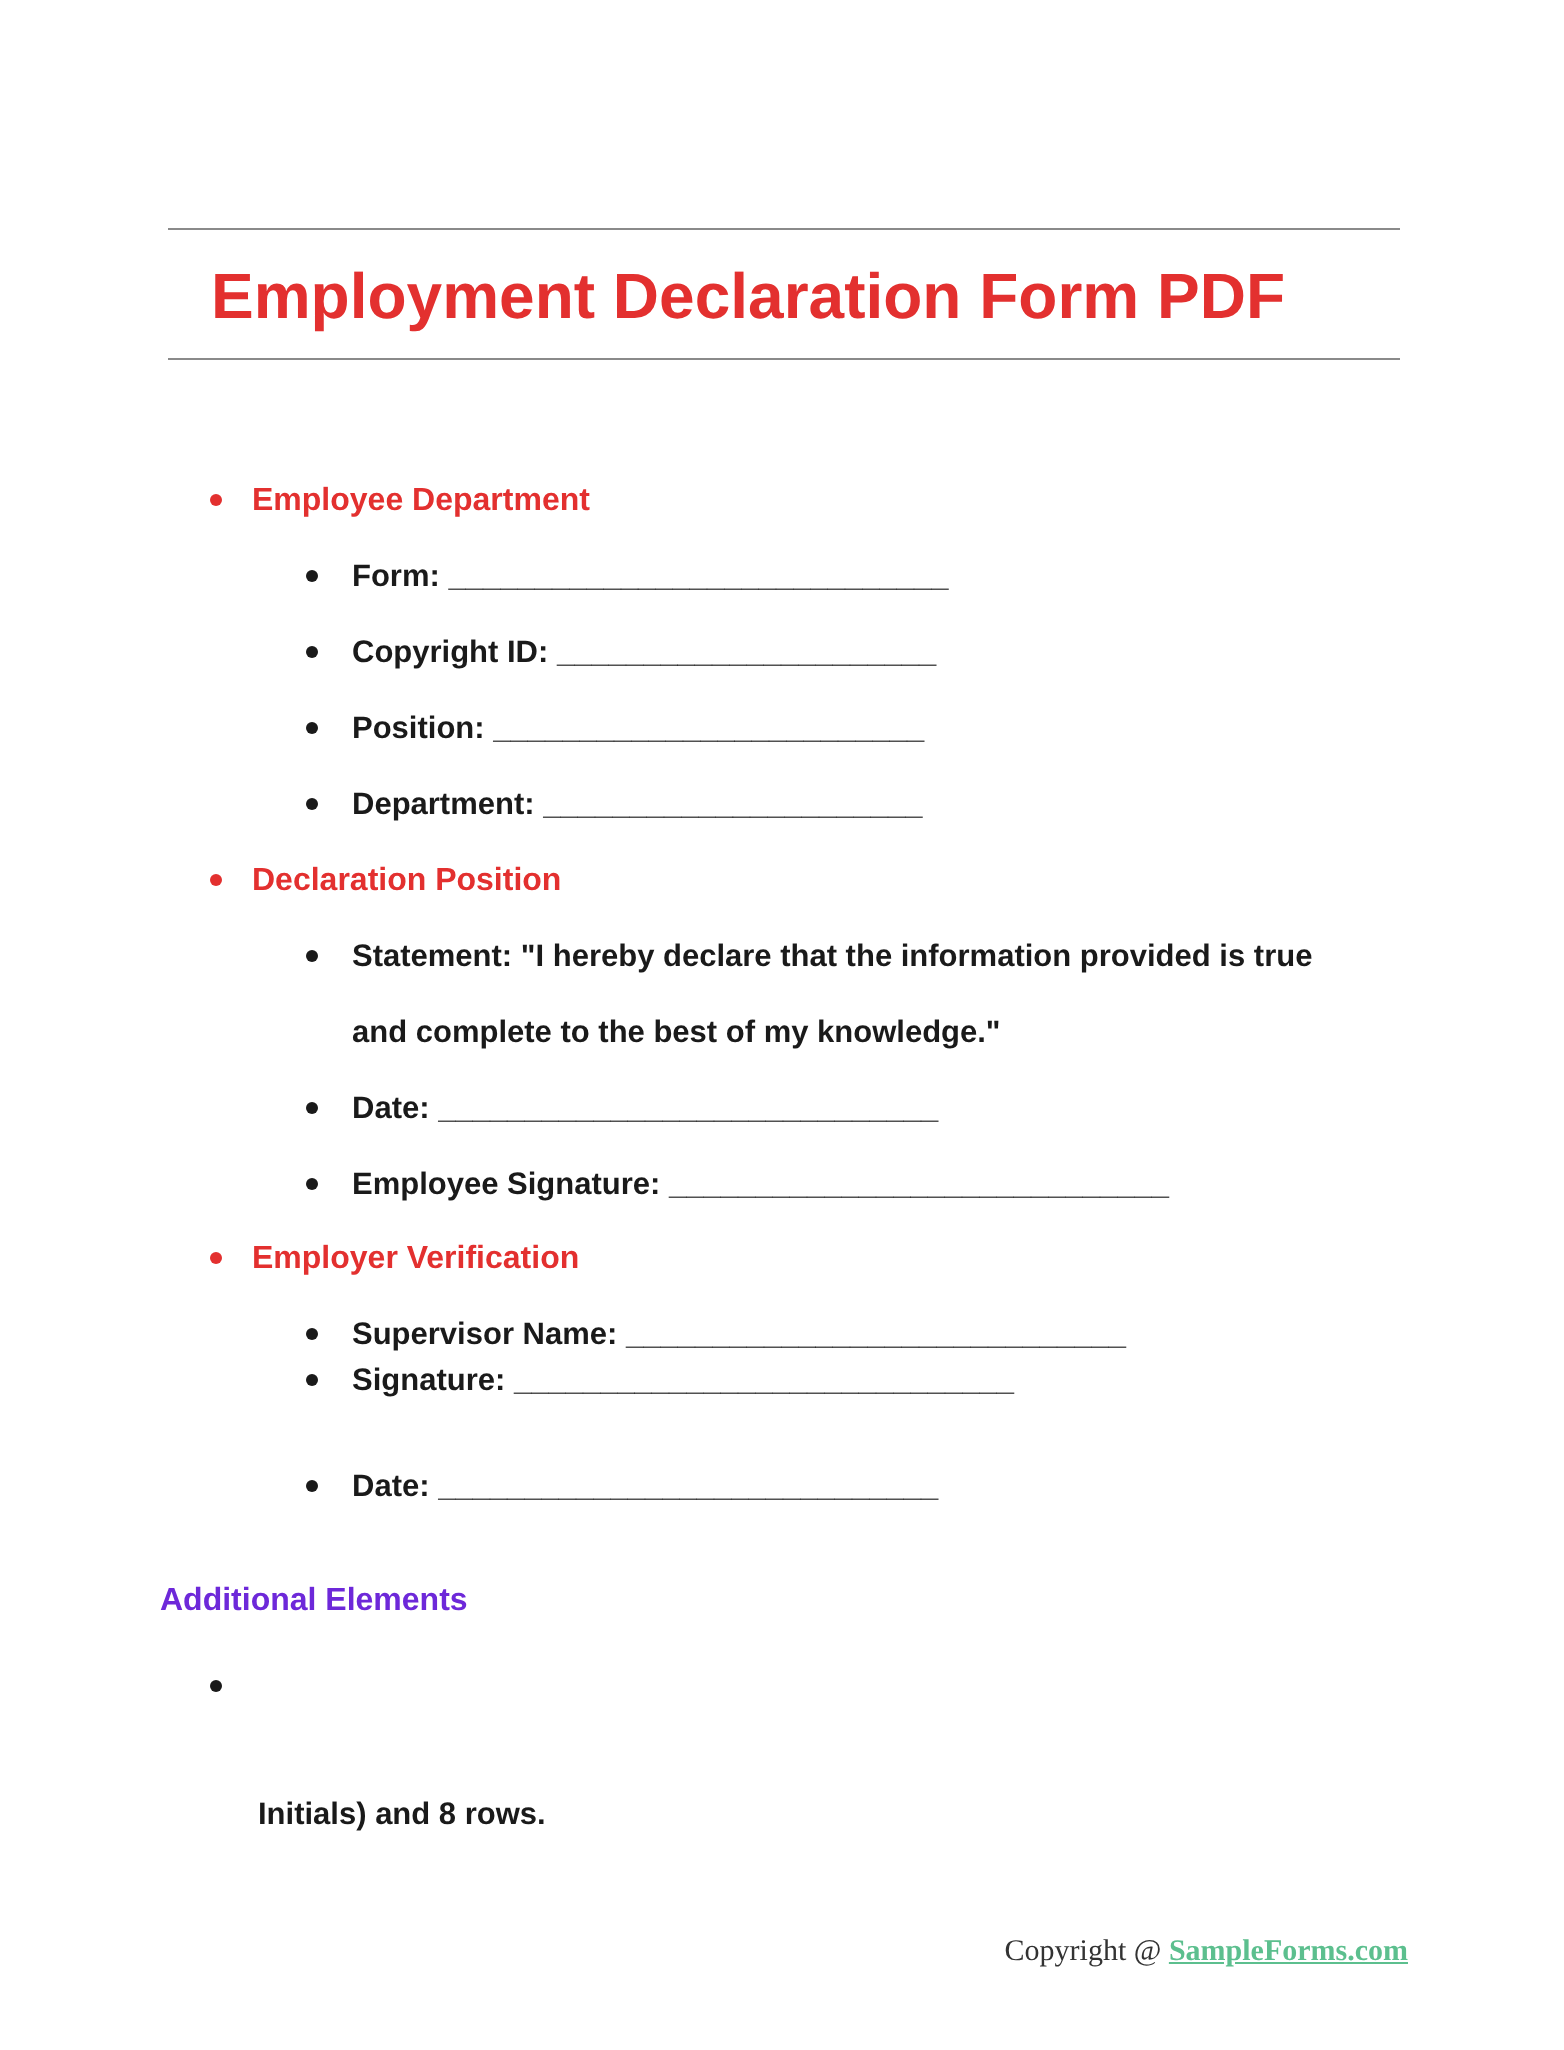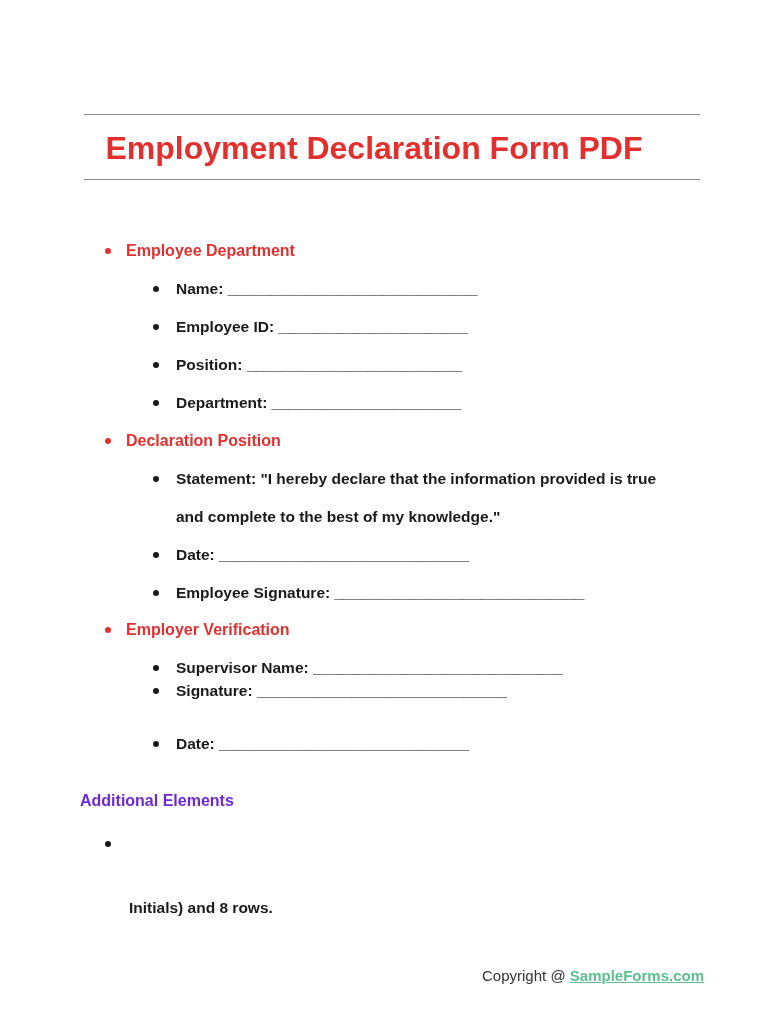--- a/index.html
+++ b/index.html
@@ -115,44 +115,44 @@
       white-space: nowrap;
       margin-top: 26px;
     }
     .footer {
       position: absolute;
       right: 78px;
       top: 966px;
       font-size: 15px;
       color: #333333;
       line-height: 20px;
-      font-family: Liberation Sans, sans-serif;
+      font-family: Liberation Serif, serif;
       white-space: nowrap;
     }
     .footer .brand {
       color: #5cbf8e;
       font-weight: bold;
       text-decoration: underline;
     }
   </style>
 </head>
 <body>
 
 <div class="rule top"></div>
 <div class="title">Employment Declaration Form PDF</div>
 <div class="rule bottom"></div>
 
 <div class="section" style="top:241px;">
   <span class="dot"></span><span>Employee Department</span>
 </div>
 <div class="item" style="top:279px;">
-  <span class="dot"></span><span>Name:</span> <span class="blank">_____________________________</span>
+  <span class="dot"></span><span>Form:</span> <span class="blank">_____________________________</span>
 </div>
 <div class="item" style="top:317px;">
-  <span class="dot"></span><span>Employee ID:</span> <span class="blank">______________________</span>
+  <span class="dot"></span><span>Copyright ID:</span> <span class="blank">______________________</span>
 </div>
 <div class="item" style="top:355px;">
   <span class="dot"></span><span>Position:</span> <span class="blank">_________________________</span>
 </div>
 <div class="item" style="top:393px;">
   <span class="dot"></span><span>Department:</span> <span class="blank">______________________</span>
 </div>
 
 <div class="section" style="top:431px;">
   <span class="dot"></span><span>Declaration Position</span>

